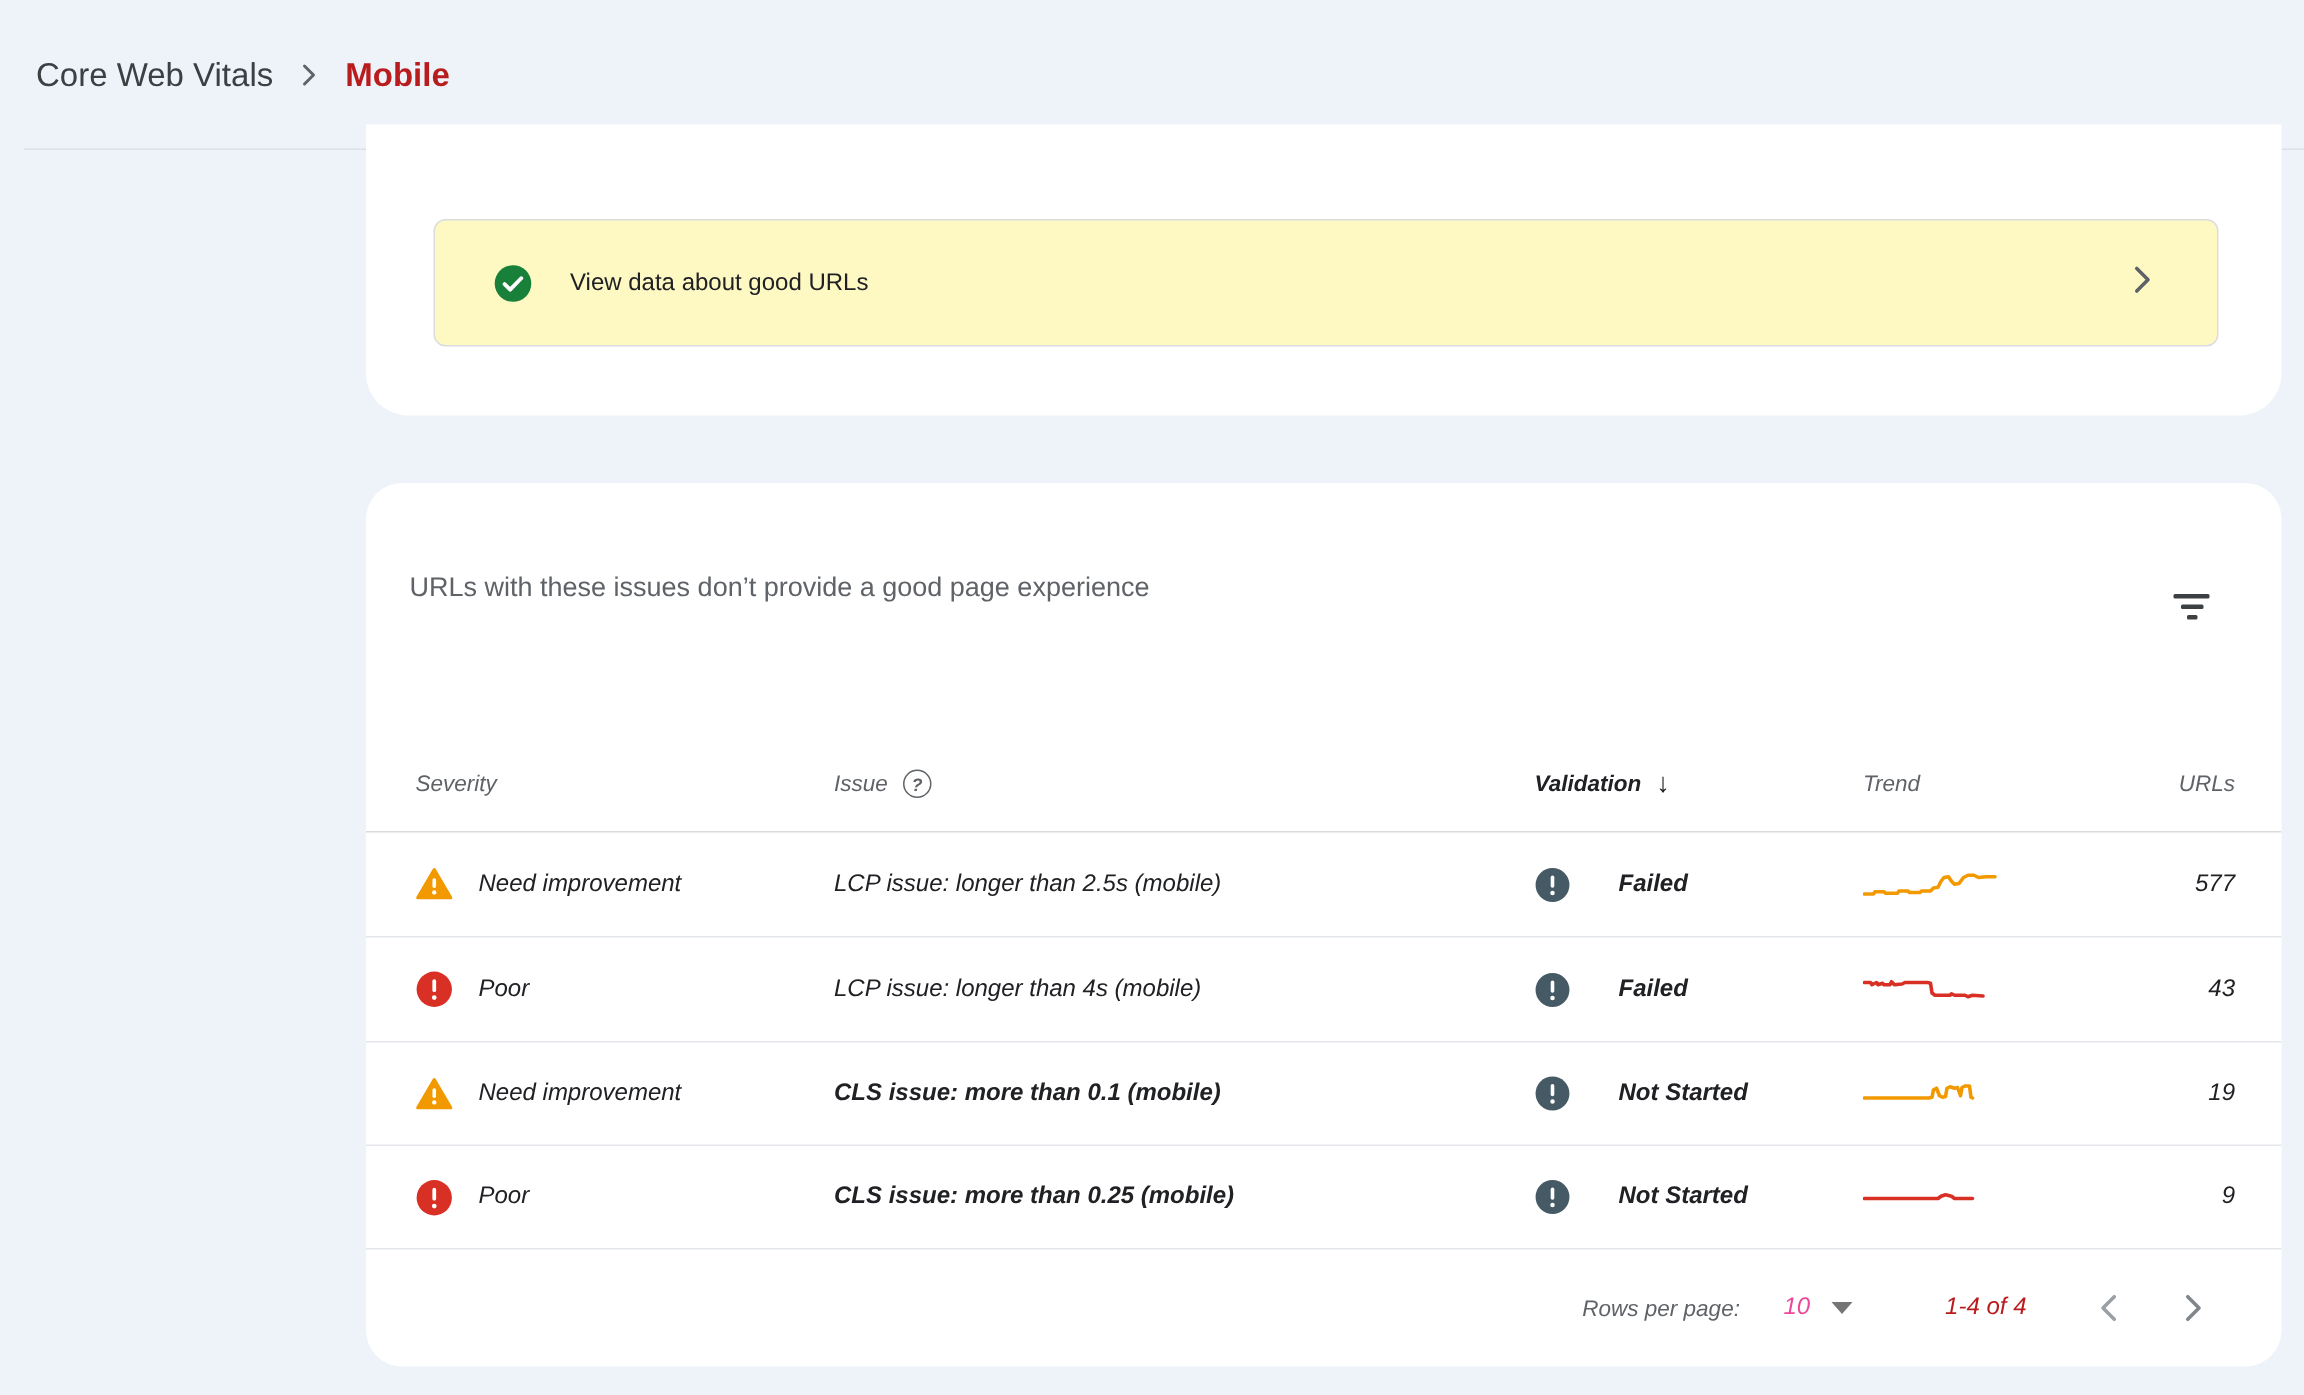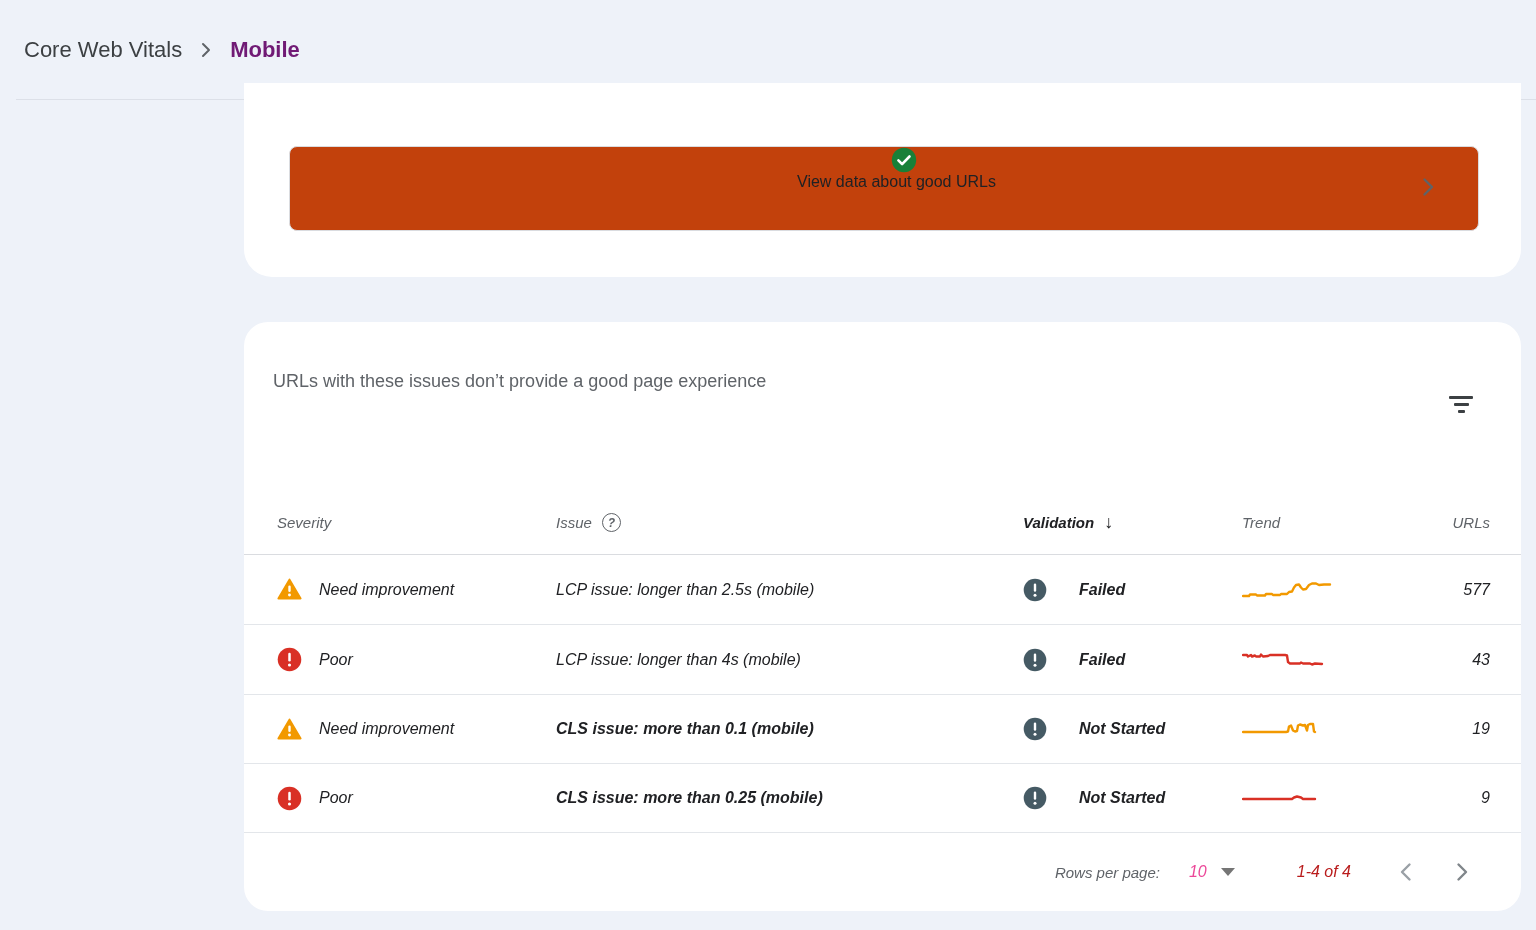--- a/index.html
+++ b/index.html
@@ -15,41 +15,41 @@
   .header {
     position: absolute; top: 0; left: 0; right: 0; height: 100px;
     display: flex; align-items: center; padding-left: 24px;
   }
   .header .hr {
     position: absolute; left: 16px; right: 0; bottom: 0; height: 1px;
     background: #DCE0E8;
   }
   .crumb-parent { font-size: 22px; color: #3C4043; cursor: pointer; }
   .crumb-sep { margin: 0 19px; color: #5F6368; display: inline-flex; }
-  .crumb-current { font-size: 22px; font-weight: 700; color: #701a75; }
+  .crumb-current { font-size: 22px; font-weight: 700; color: #b91c1c; }
 
   
   .card { position: absolute; left: 244px; width: 1277px; background: #fff; }
   .card-good { top: 83px; height: 194px; border-radius: 0 0 28px 28px; }
   .card-issues { top: 322px; height: 589px; border-radius: 24px; }
 
   
   .good-row {
     position: absolute; left: 45px; top: 63px; width: 1190px; height: 85px;
     border: 1px solid #DADCE0; border-radius: 8px;
-    display: flex; align-items: center; cursor: pointer; background: #c2410c; flex-direction: column;
+    display: flex; align-items: center; cursor: pointer; background: #fef9c3;
   }
   .good-row .check { margin-left: 39px; width: 26px; height: 26px; flex: 0 0 auto; }
   .good-row .glabel { margin-left: 25px; font-size: 16px; color: #202124; }
   .good-row .chev { position: absolute; right: 44px; top: 50%; transform: translateY(-50%); }
 
   
   .issues-head { position: relative; padding: 48px 36px 0 29px; }
   .issues-title { font-size: 28px; font-weight: 400; color: #202124; letter-spacing: .2px; }
-  .issues-sub { margin-top: 1px; font-size: 18px; color: #5F6368; }
+  .issues-sub { margin-top: 11px; font-size: 18px; color: #5F6368; }
   .filter-btn {
     position: absolute; top: 62px; right: 40px; width: 40px; height: 40px;
     display: flex; flex-direction: column; align-items: center; justify-content: center;
     gap: 4px; cursor: pointer; border-radius: 50%;
   }
   .filter-btn i { display: block; height: 3px; background: #3C4043; border-radius: 1px; }
   .filter-btn i:nth-child(1) { width: 24px; }
   .filter-btn i:nth-child(2) { width: 15px; }
   .filter-btn i:nth-child(3) { width: 7px; }
 

